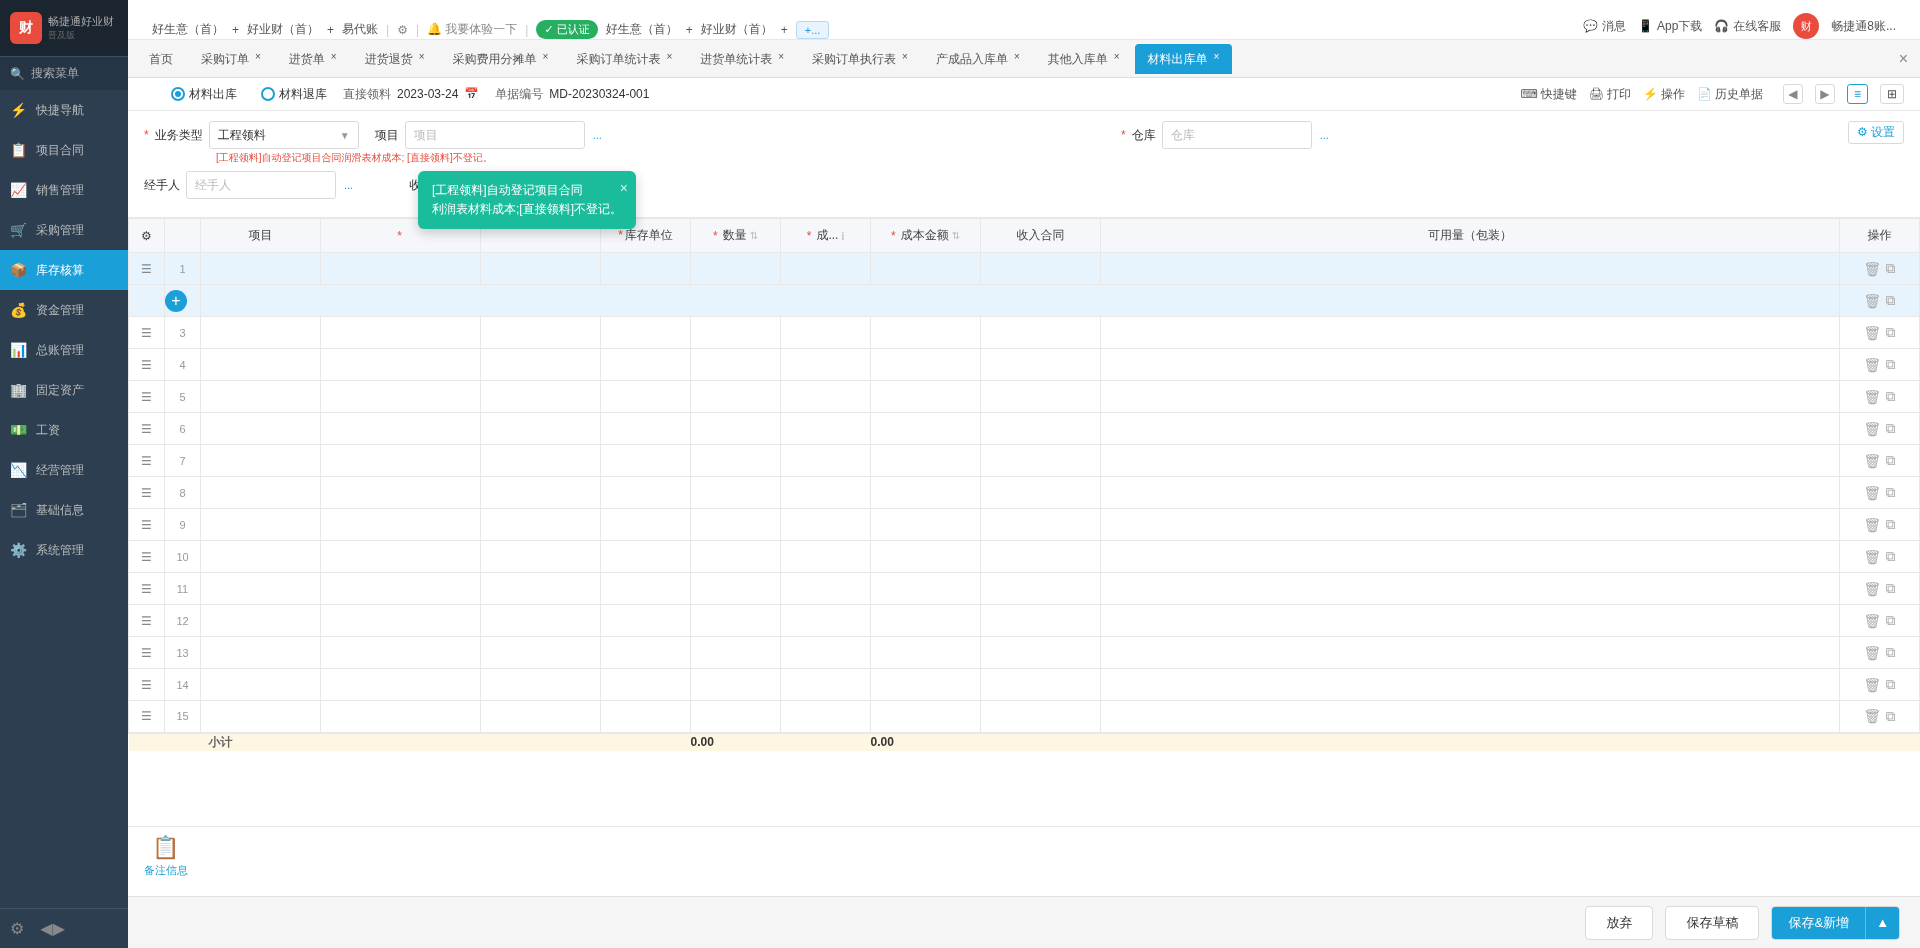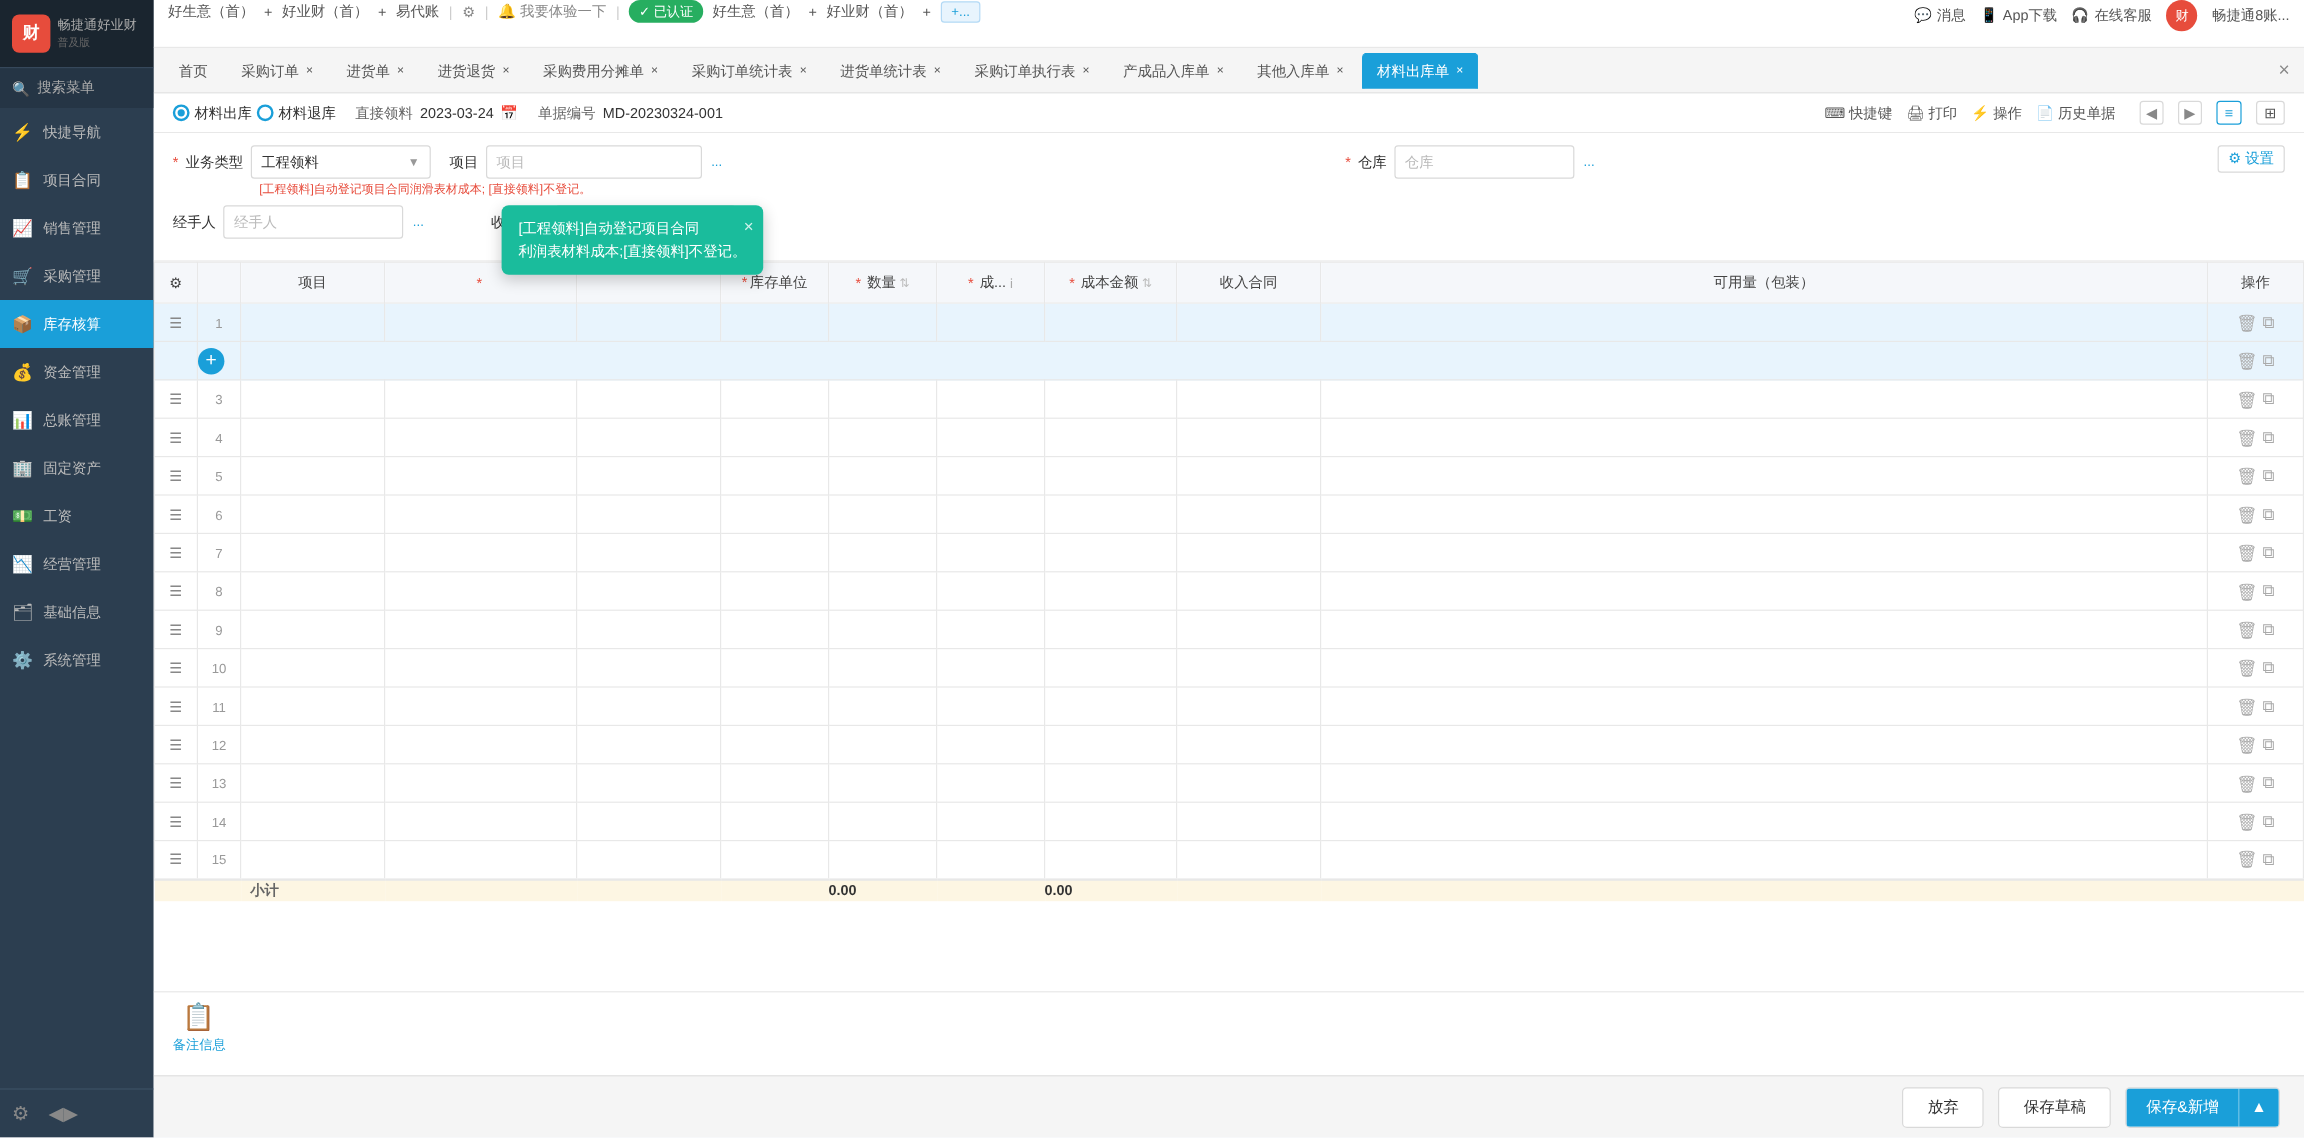--- a/index.html
+++ b/index.html
@@ -56,22 +56,22 @@
     .sidebar-bottom-icon { color: #888; cursor: pointer; font-size: 16px; }
 
     
     .main { flex: 1; display: flex; flex-direction: column; overflow: hidden; }
 
     
     .topbar {
       height: 40px;
       background: #fff;
       border-bottom: 1px solid #e8e8e8;
-      display: flex; align-items: flex-start; justify-content: space-between;
-      padding: 0 12px;
+      display: flex; align-items: flex-end; justify-content: space-between;
+      padding: 0 24px;
       flex-shrink: 0;
     }
     .topbar-left { display: flex; align-items: center; gap: 8px; font-size: 12px; color: #555; }
     .topbar-link { color: #555; cursor: pointer; }
     .topbar-badge { background: #27ae60; color: white; padding: 2px 8px; border-radius: 10px; font-size: 11px; }
     .topbar-right { display: flex; align-items: center; gap: 12px; font-size: 12px; color: #555; }
     .topbar-right-item { display: flex; align-items: center; gap: 4px; cursor: pointer; }
     .avatar { width: 26px; height: 26px; border-radius: 50%; background: #e74c3c; display: flex; align-items: center; justify-content: center; color: white; font-size: 11px; }
     .more-btn { background: #e8f4fd; border: 1px solid #b3d9f5; color: #1a9fd9; padding: 2px 8px; border-radius: 3px; font-size: 11px; cursor: pointer; }
 
@@ -79,21 +79,21 @@
     .tabbar {
       height: 38px;
       background: #f5f5f5;
       border-bottom: 1px solid #ddd;
       display: flex; align-items: center;
       padding: 0 8px;
       flex-shrink: 0;
       overflow: hidden;
     }
     .tab {
-      display: flex; align-items: center; gap: 4px;
+      display: flex; align-items: flex-start; gap: 4px;
       padding: 6px 12px;
       font-size: 12px; color: #555;
       cursor: pointer;
       border-radius: 4px 4px 0 0;
       white-space: nowrap;
       border: 1px solid transparent;
       border-bottom: none;
       background: transparent;
       margin-right: 2px;
     }
@@ -106,21 +106,21 @@
 
     
     .page-header {
       background: #fff;
       border-bottom: 1px solid #e8e8e8;
       padding: 6px 16px;
       display: flex; align-items: center; justify-content: space-between;
       flex-shrink: 0;
     }
     .page-header-left { display: flex; align-items: center; gap: 16px; }
-    .radio-group { display: flex; gap: 4px; align-items: flex-end; }
+    .radio-group { display: flex; gap: 24px; align-items: flex-end; margin-left: 27px; }
     .radio-item { display: flex; align-items: center; gap: 4px; cursor: pointer; font-size: 12px; }
     .radio-dot { width: 14px; height: 14px; border-radius: 50%; border: 2px solid #1a9fd9; display: flex; align-items: center; justify-content: center; }
     .radio-dot.checked::after { content: ''; width: 6px; height: 6px; border-radius: 50%; background: #1a9fd9; }
     .header-field { display: flex; align-items: center; gap: 6px; font-size: 12px; }
     .header-label { color: #666; white-space: nowrap; }
     .header-value { color: #333; }
     .cal-icon { color: #1a9fd9; cursor: pointer; }
     .page-header-right { display: flex; align-items: center; gap: 12px; font-size: 12px; }
     .header-btn { display: flex; align-items: center; gap: 3px; color: #555; cursor: pointer; }
 

